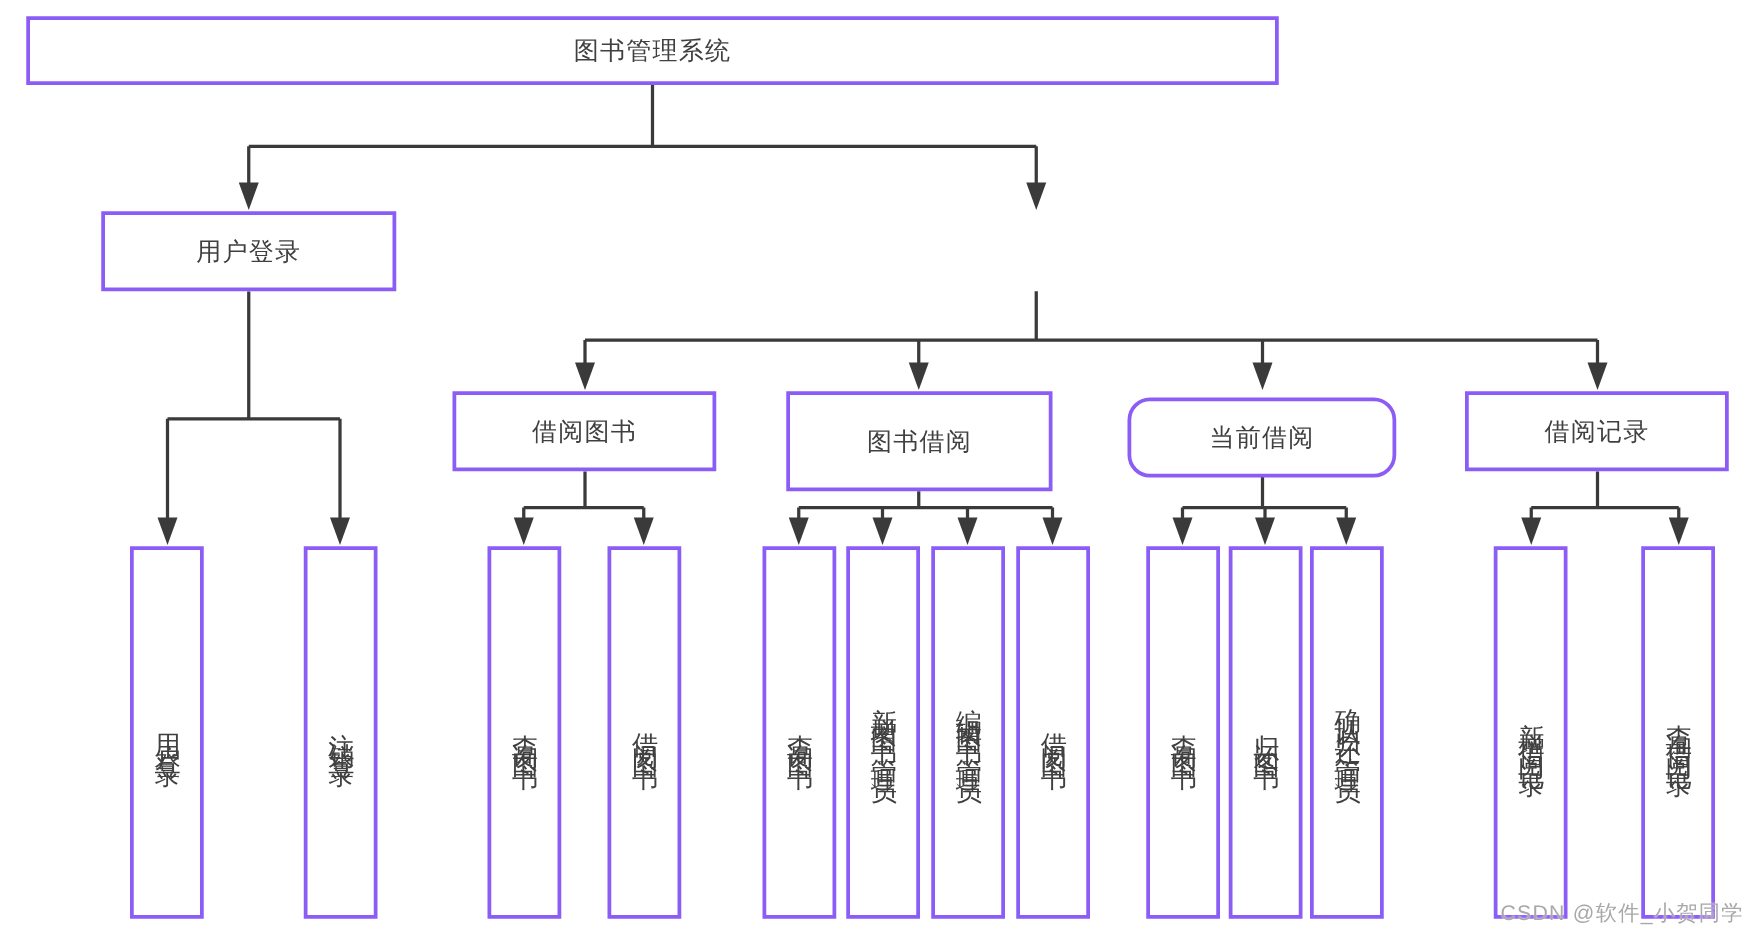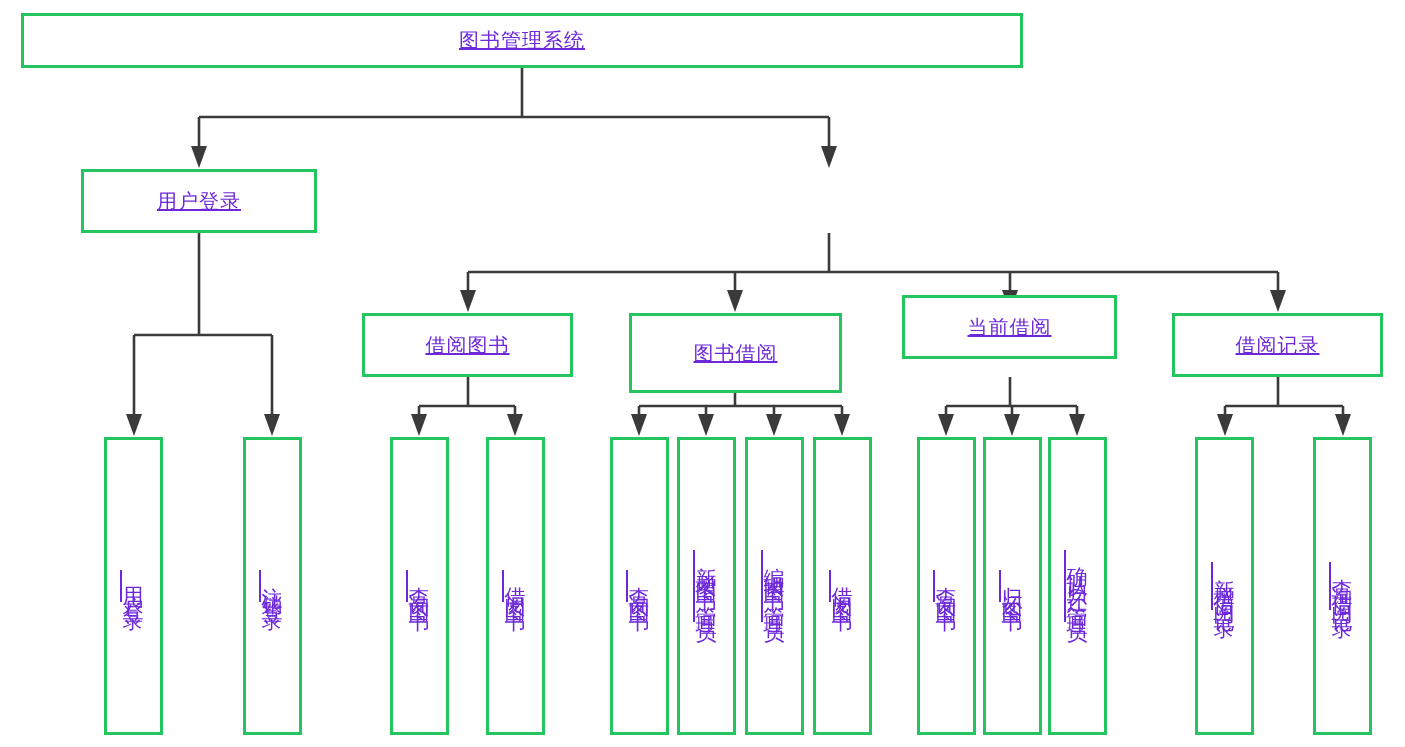--- a/index.html
+++ b/index.html
@@ -19,47 +19,46 @@
     position: absolute;
     left: 0; top: 0;
     width: 1405px;
     height: 747px;
     pointer-events: none;
   }
   .box {
     position: absolute;
     box-sizing: border-box;
     background: #ffffff;
-    border: 3px solid #22c55e;
-    color: #6d28d9;
+    border: 3px solid #8b5cf6;
+    color: #404040;
     display: flex;
     align-items: center;
     justify-content: center;
     font-size: 20px;
     letter-spacing: 1px;
     white-space: nowrap;
-    text-decoration: underline;
   }
   .vbox {
     writing-mode: vertical-rl;
     text-orientation: mixed;
     font-size: 21px;
     letter-spacing: 8px;
     line-height: 1;
     white-space: normal;
   }
   
   .n-root  { left: 21px;  top: 13px;  width: 1002px; height: 55px; }
   
   .n-l2a   { left: 81px;  top: 169px; width: 236px;  height: 64px; }
   .n-l2b   { left: 711px; top: 169px; width: 236px;  height: 64px; }
   
   .n-l3a   { left: 362px;  top: 313px; width: 211px; height: 64px; }
   .n-l3b   { left: 629px;  top: 313px; width: 213px; height: 80px; }
-  .n-l3c   { left: 902px;  top: 295px; width: 215px; height: 64px; }
+  .n-l3c   { left: 902px;  top: 318px; width: 215px; height: 64px; border-radius: 18px; }
   .n-l3d   { left: 1172px; top: 313px; width: 211px; height: 64px; }
   
   .leaf    { top: 437px; height: 298px; width: 59px; }
   .lf-1  { left: 104px; }
   .lf-2  { left: 243px; }
   .lf-3  { left: 390px; }
   .lf-4  { left: 486px; }
   .lf-5  { left: 610px; }
   .lf-6  { left: 677px; }
   .lf-7  { left: 745px; }
@@ -138,14 +137,15 @@
   <div class="box vbox leaf lf-7">编辑图书（管理员）</div>
   <div class="box vbox leaf lf-8">借阅图书</div>
 
   <div class="box vbox leaf lf-9">查询图书</div>
   <div class="box vbox leaf lf-10">归还图书</div>
   <div class="box vbox leaf lf-11">确认归还（管理员）</div>
 
   <div class="box vbox leaf lf-12">新增借阅记录</div>
   <div class="box vbox leaf lf-13">查询借阅记录</div>
 
+  <div class="watermark">CSDN @软件_小贺同学</div>
 
 </div>
 
 </body></html>

